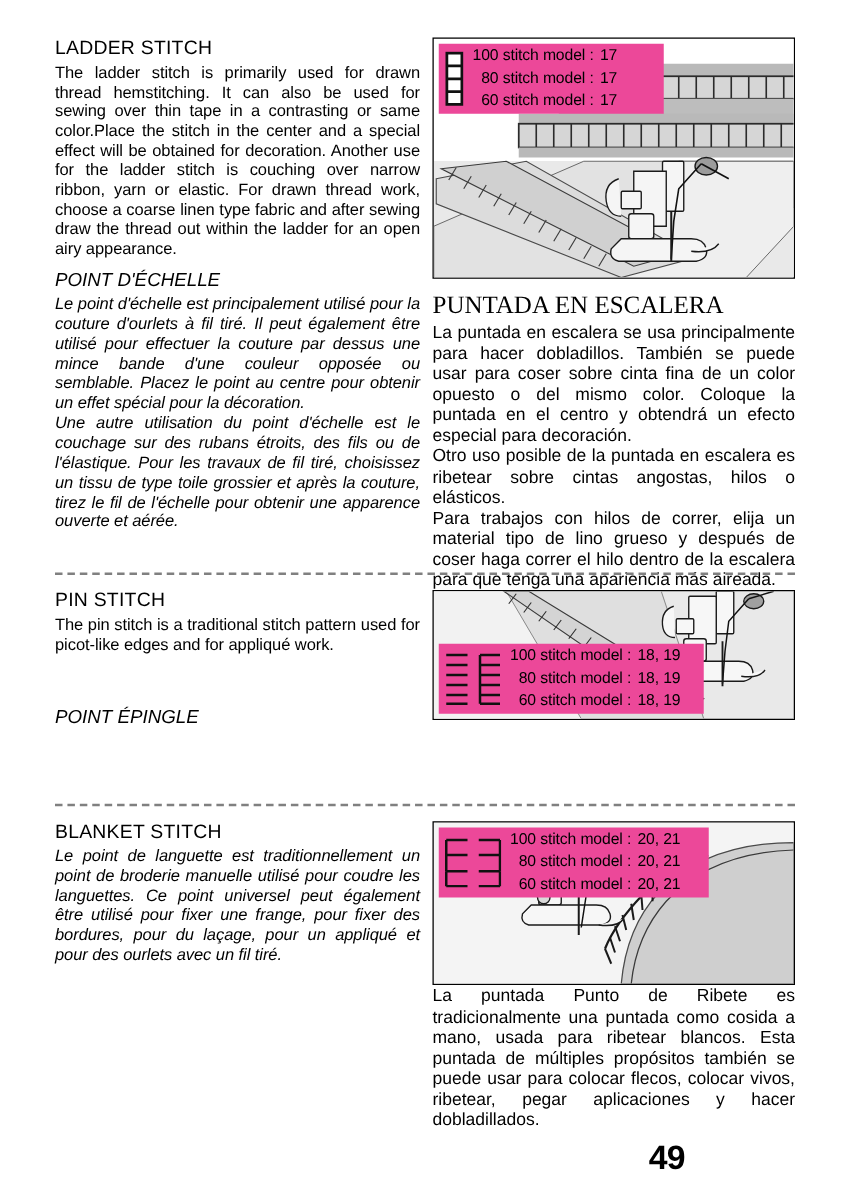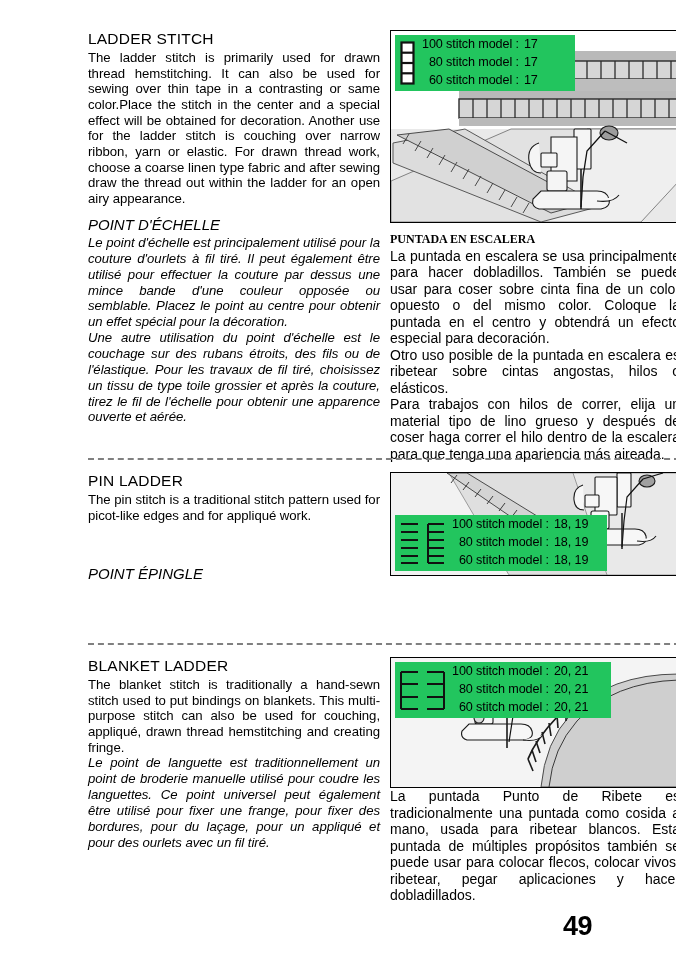--- a/index.html
+++ b/index.html
@@ -14,21 +14,20 @@
     font-family: "Liberation Sans", sans-serif;
     color: #000000;
     overflow: hidden;
   }
 
   .page {
     position: absolute;
     left: 0; top: 0;
     width: 584px;
     height: 960px;
-    margin-left: 44px;
   }
 
   
   .section {
     position: absolute;
     left: 44px;
     width: 592px;
   }
   .col-left {
     position: absolute;
@@ -70,22 +69,22 @@
     font-family: "Liberation Sans", sans-serif;
     font-style: italic;
     font-size: 13.2px;
     line-height: 1.2;
     text-align: justify;
     margin: 0;
     letter-spacing: -0.05px;
   }
   .h-es {
     font-family: "Liberation Serif", serif;
-    font-size: 12px;
-    font-weight: 700;
+    font-size: 20px;
+    font-weight: 400;
     margin: 0 0 1px 0;
     line-height: 1.15;
   }
   .p-es {
     font-family: Liberation Sans, sans-serif;
     font-size: 14px;
     line-height: 1.18;
     text-align: justify;
     margin: 0;
   }
@@ -105,21 +104,21 @@
     border: 1.5px solid #000;
     background: #e8e8e8;
     overflow: hidden;
     box-sizing: border-box;
   }
   .figure svg { display: block; }
 
   
   .callout {
     position: absolute;
-    background: #22c55e;
+    background: #ec4899;
     display: flex;
     align-items: center;
     padding: 4px 7px 4px 5px;
     box-sizing: border-box;
     z-index: 5;
   }
   .callout-icons {
     display: flex;
     align-items: center;
     gap: 7px;
@@ -297,21 +296,21 @@
       <h2 class="h-es" style="margin-top:10px;">PUNTADA EN ESCALERA</h2>
       <p class="p-es">La puntada en escalera se usa principalmente para hacer dobladillos. También se puede usar para coser sobre cinta fina de un color opuesto o del mismo color. Coloque la puntada en el centro y obtendrá un efecto especial para decoración.<br>Otro uso posible de la puntada en escalera es ribetear sobre cintas angostas, hilos o elásticos.<br>Para trabajos con hilos de correr, elija un material tipo de lino grueso y después de coser haga correr el hilo dentro de la escalera para que tenga una apariencia más aireada.</p>
     </div>
   </div>
 
   <div class="divider" style="top:458px;"></div>
 
   <div class="section" style="top:472px;">
 
     <div class="col-left">
-      <h2 class="h-en">PIN LADDER</h2>
+      <h2 class="h-en">PIN STITCH</h2>
       <p class="p-en">The pin stitch is a traditional stitch pattern used for picot-like edges and for appliqué work.</p>
       <h2 class="h-fr" style="margin-top:42px;">POINT ÉPINGLE</h2>
     </div>
 
     <div class="col-right">
 
       <div class="figure" style="width:290px;height:104px;">
         <svg width="288" height="102" viewBox="0 0 288 102">
           <rect x="0" y="0" width="288" height="102" fill="#ffffff"></rect>
           <polygon points="0,0 288,0 288,102 0,102" fill="#f2f2f2"></polygon>
@@ -393,22 +392,21 @@
       </div>
 
     </div>
   </div>
 
   <div class="divider" style="top:643px;"></div>
 
   <div class="section" style="top:657px;">
 
     <div class="col-left">
-      <h2 class="h-en">BLANKET LADDER</h2>
-      <p class="p-en">The blanket stitch is traditionally a hand-sewn stitch used to put bindings on blankets. This multi-purpose stitch can also be used for couching, appliqué, drawn thread hemstitching and creating fringe.</p>
+      <h2 class="h-en">BLANKET STITCH</h2>
       <p class="p-fr">Le point de languette est traditionnellement un point de broderie manuelle utilisé pour coudre les languettes. Ce point universel peut également être utilisé pour fixer une frange, pour fixer des bordures, pour du laçage, pour un appliqué et pour des ourlets avec un fil tiré.</p>
     </div>
 
     <div class="col-right">
 
       <div class="figure" style="width:290px;height:131px;">
         <svg width="288" height="129" viewBox="0 0 288 129">
           <rect x="0" y="0" width="288" height="129" fill="#f4f4f4"></rect>
 
           <path d="M288 16 q-70 0 -108 40 q-26 28 -30 73 h138 z" fill="#cfcfcf" stroke="#4a4a4a" stroke-width="1"></path>

